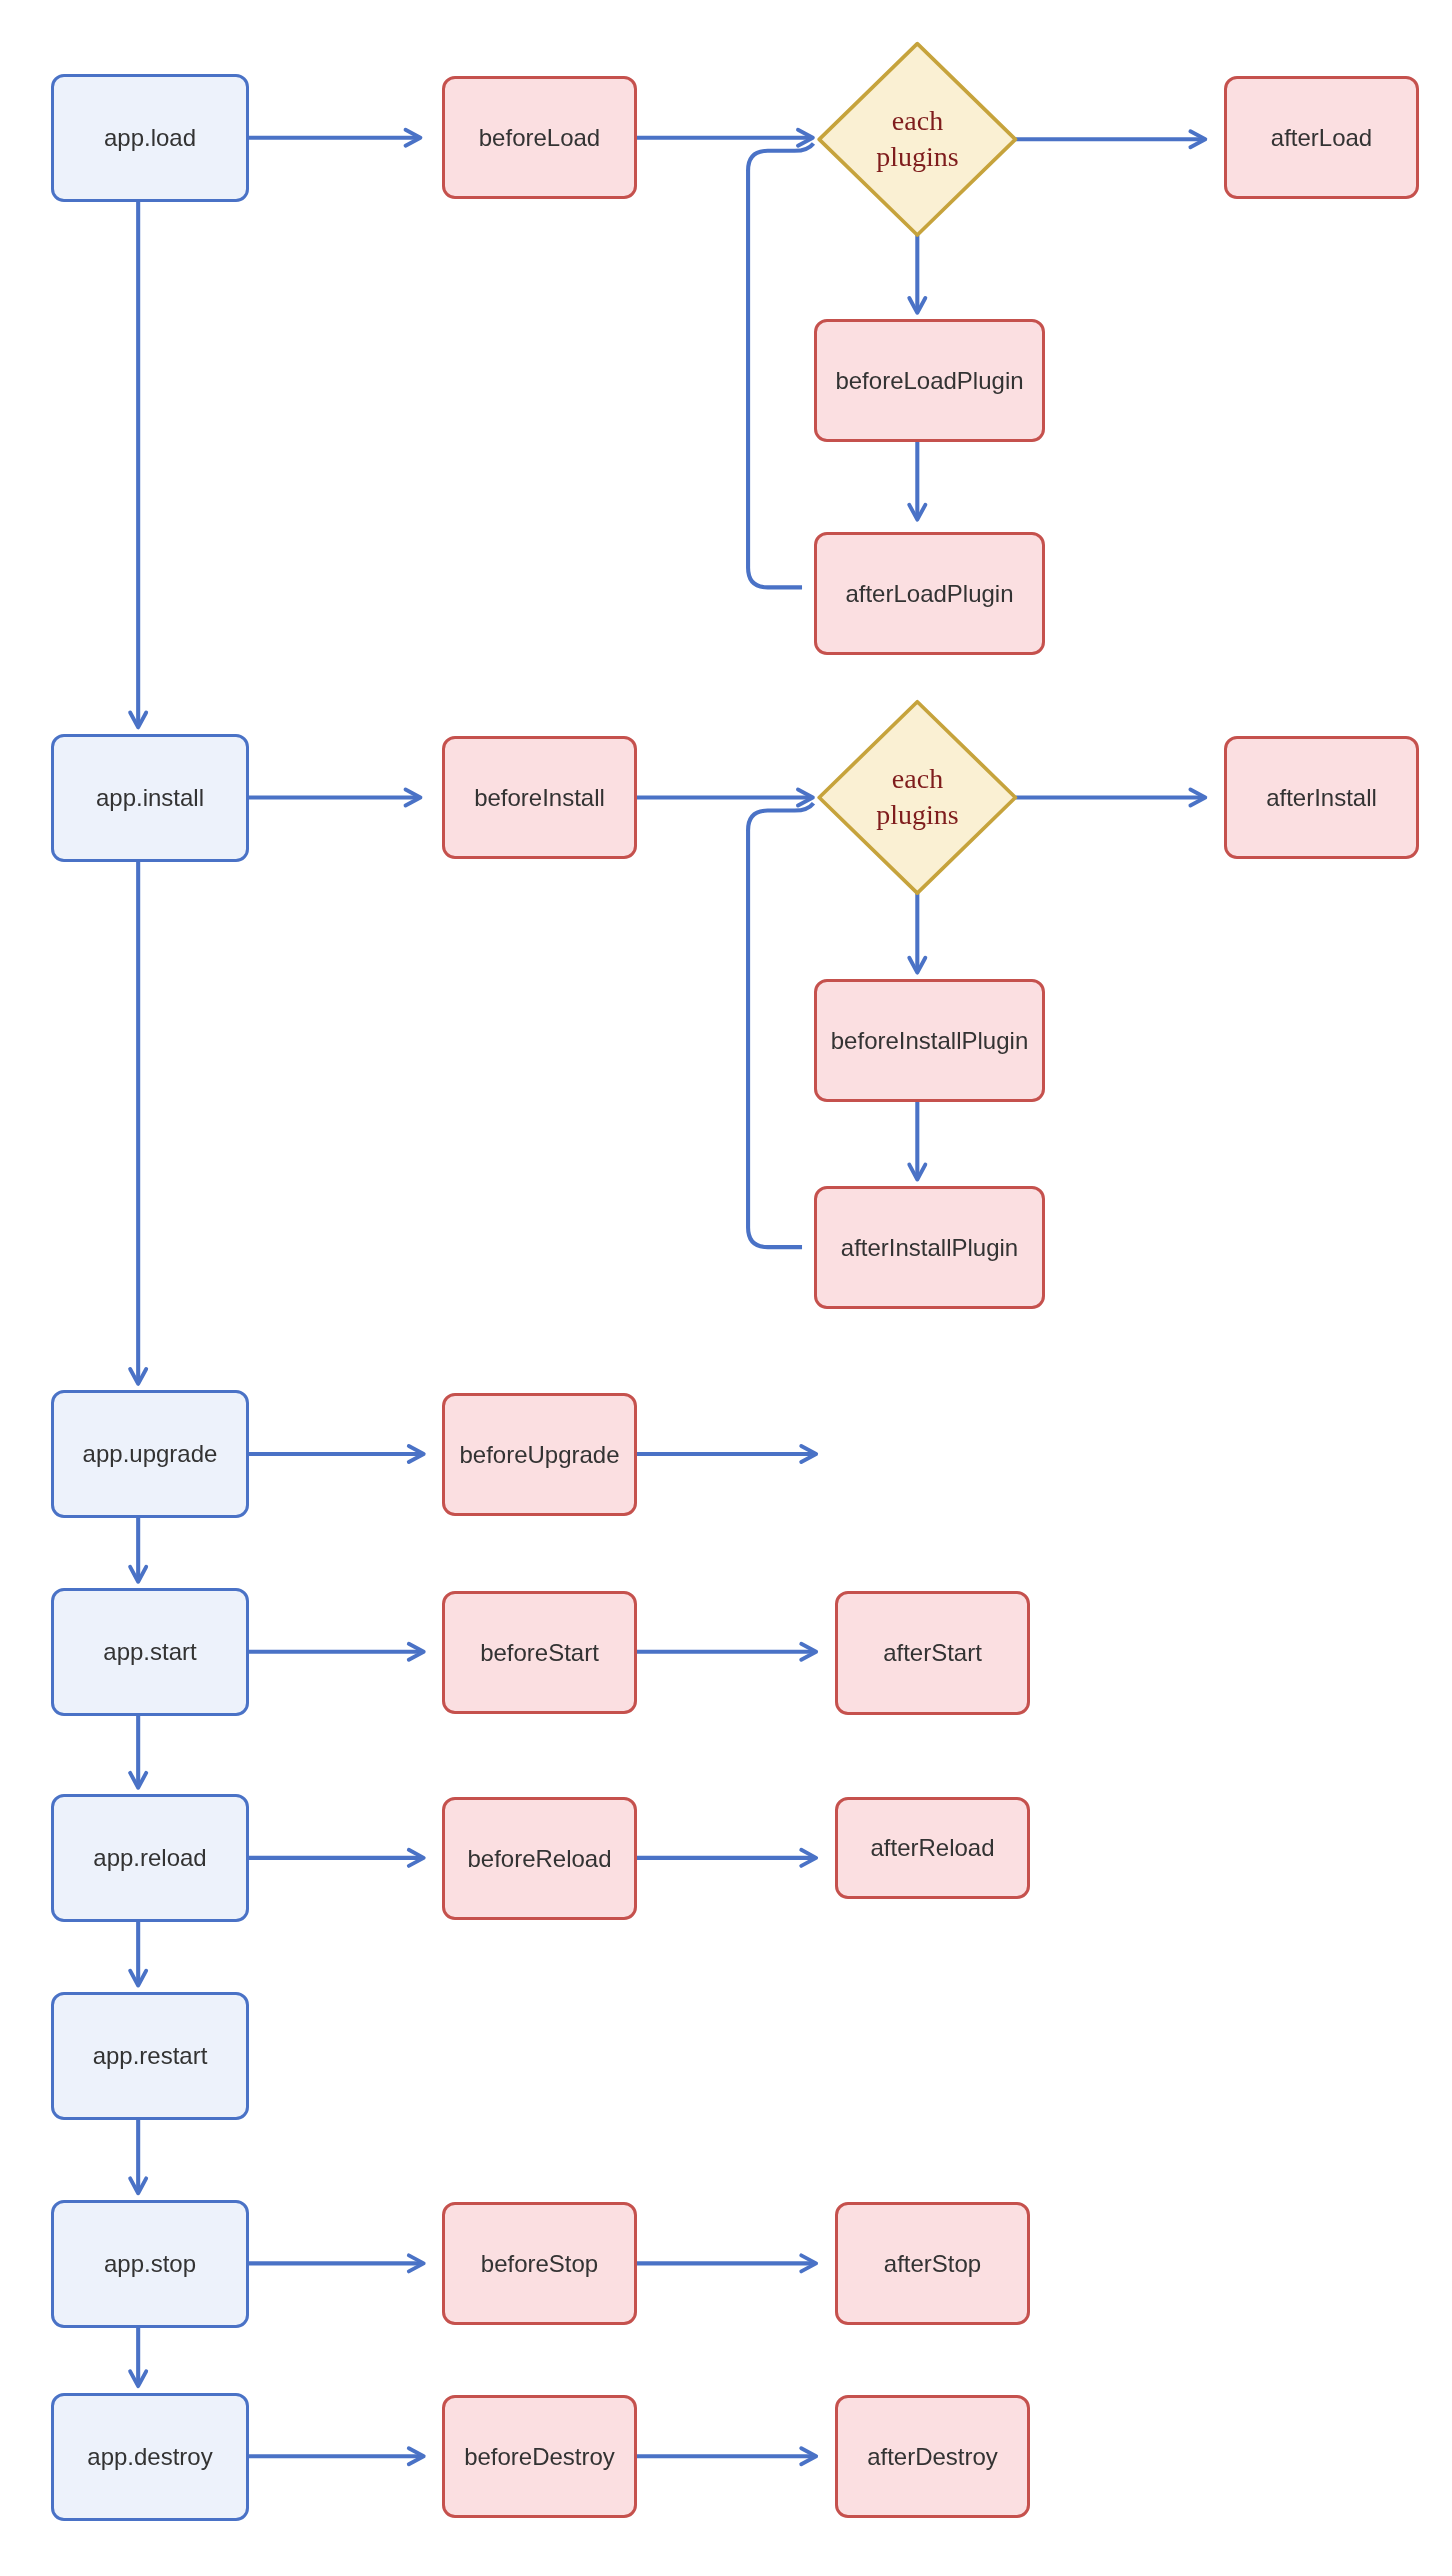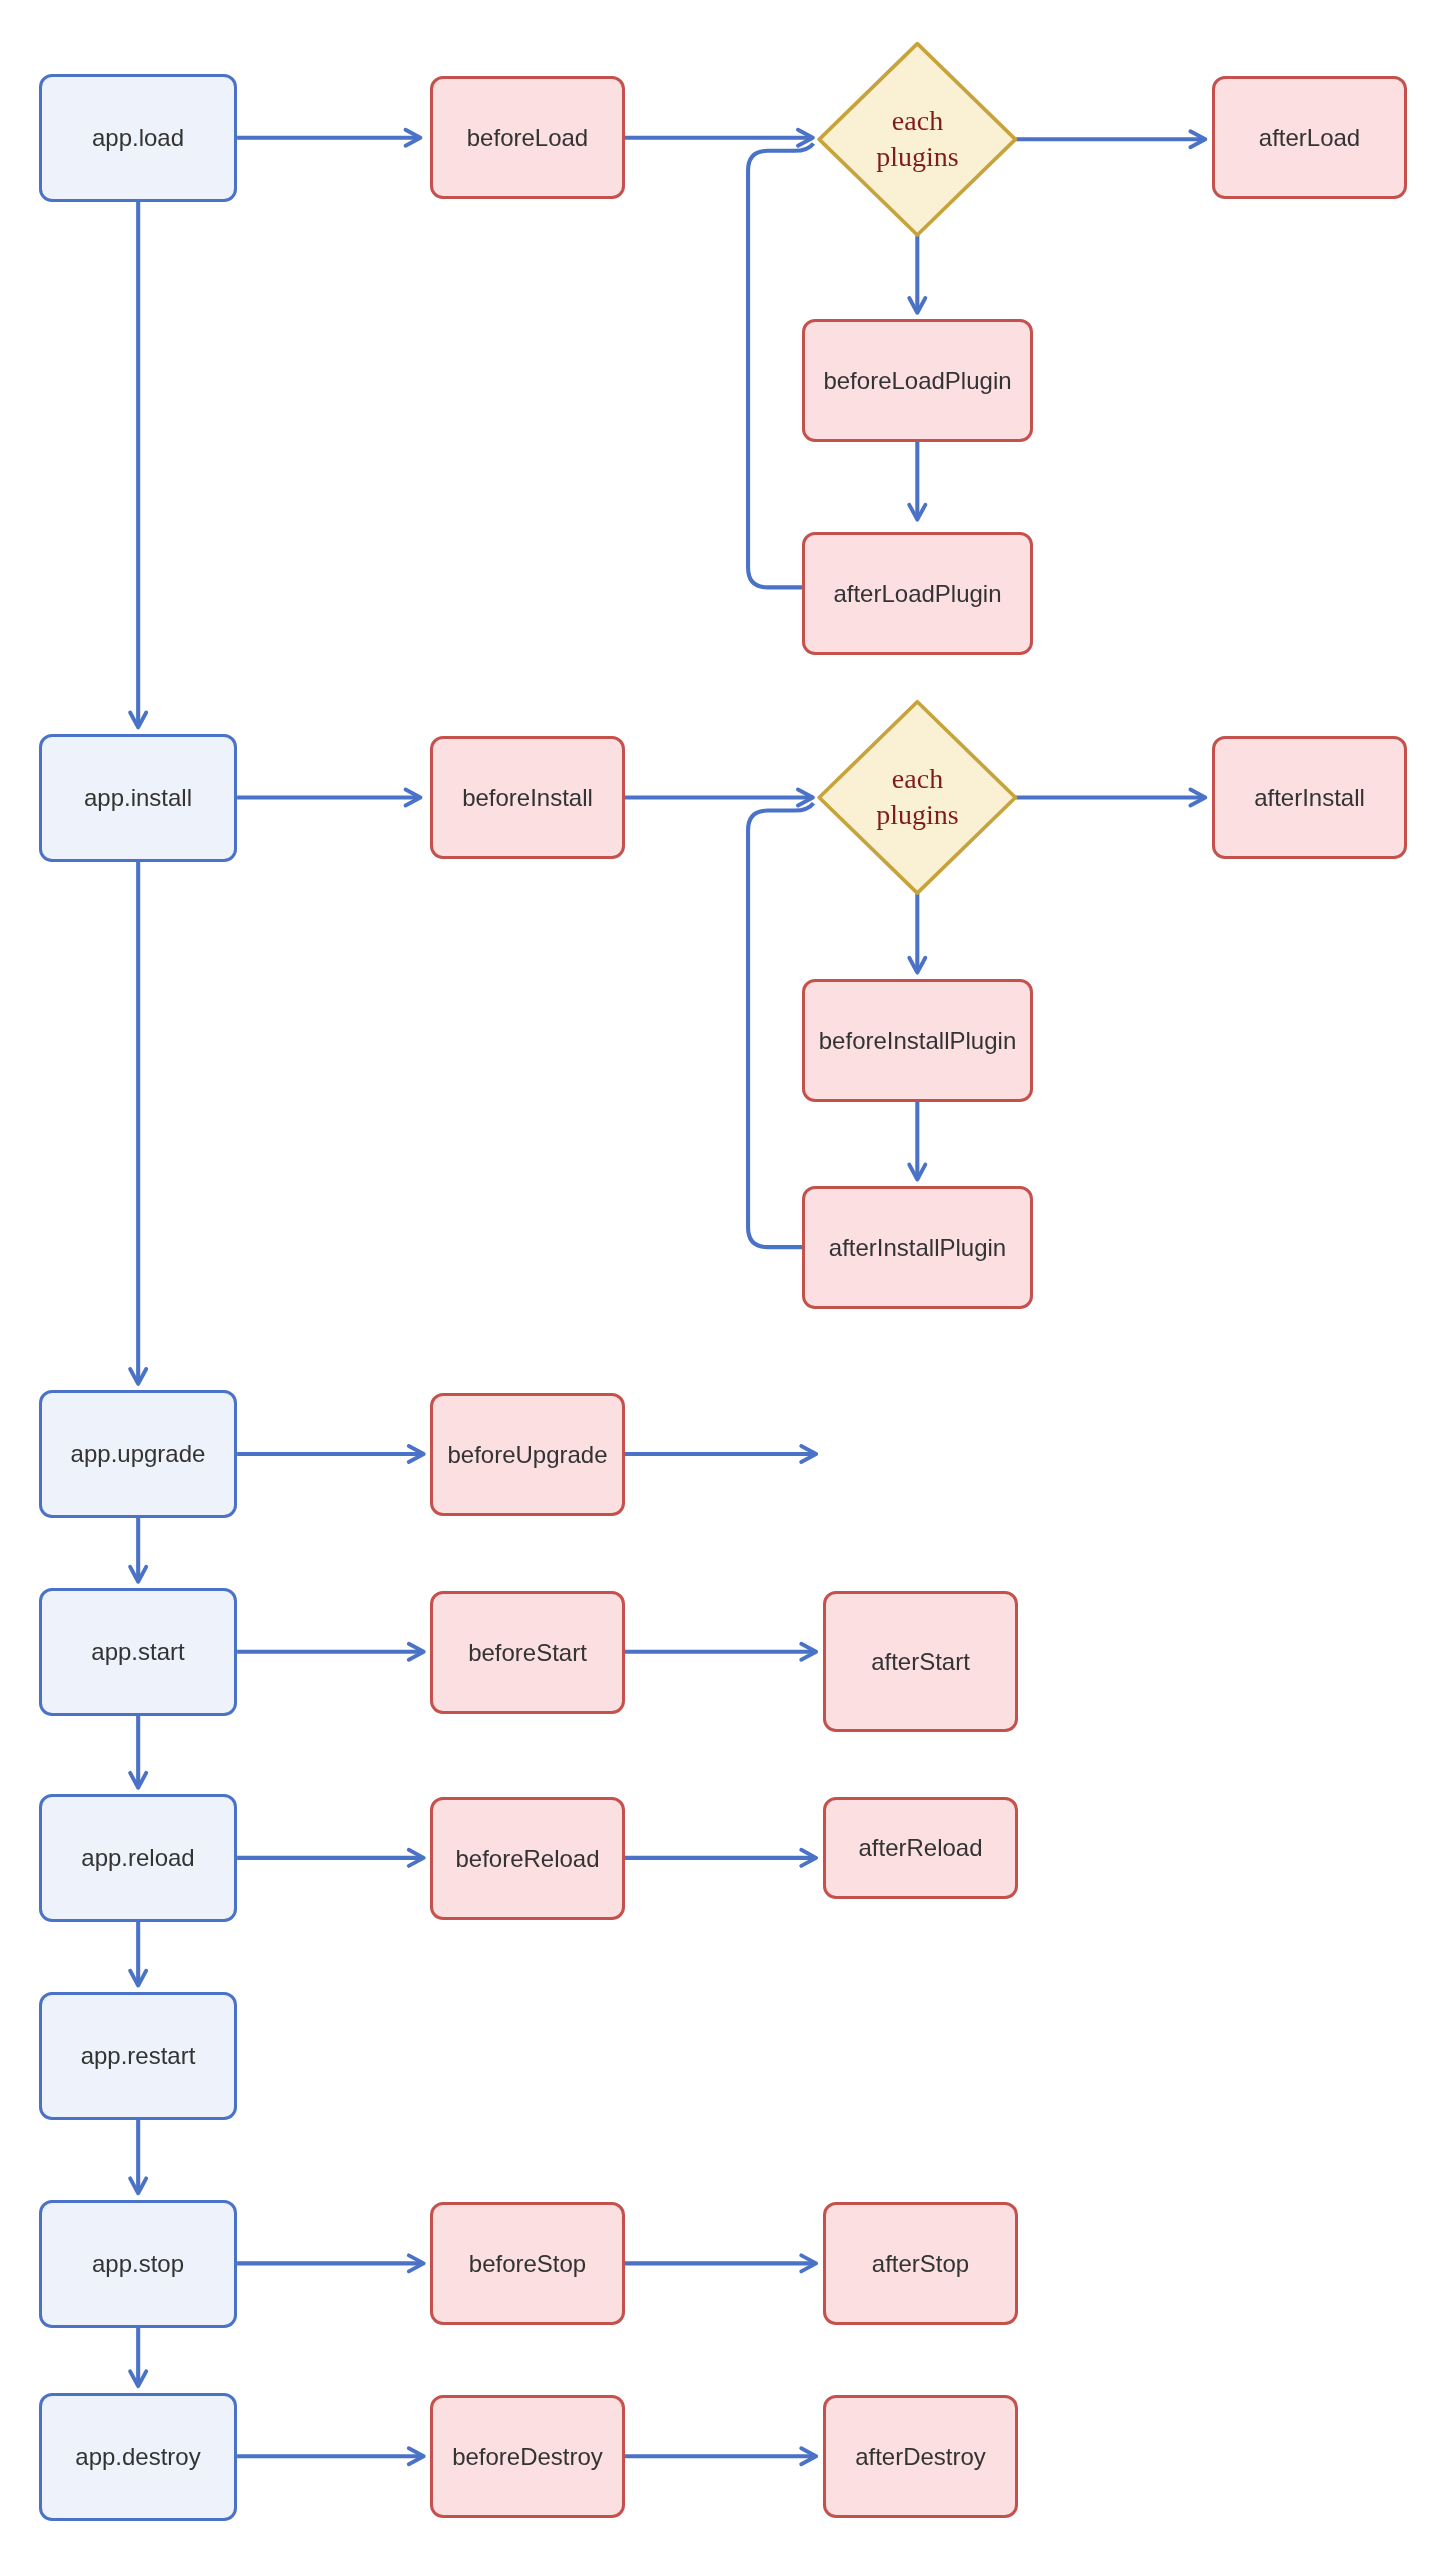--- a/index.html
+++ b/index.html
@@ -9,21 +9,21 @@
     background:#ffffff;
     font-family:"Liberation Sans", sans-serif;
     overflow:hidden;
   }
   #edges { position:absolute; left:0; top:0; width:1452px; height:2576px; }
   .edge { stroke:#4A72C6; stroke-width:5; fill:none; }
   .node {
     position:absolute; box-sizing:border-box;
     display:flex; align-items:center; justify-content:center;
     font-size:24px; color:#333333; text-align:center;
-    border-radius:13px; border:3.3px solid; line-height:1.3;
+    border-radius:13px; border:3.3px solid; line-height:1.3;margin-left:12px;
   }
   .action { background:#EDF2FB; border-color:#4A72C6; }
   .hook   { background:#FBDFE1; border-color:#C5514D; }
   .diamond-label {
     position:absolute; display:flex; align-items:center; justify-content:center;
     font-size:28px; color:#7f1d1d; text-align:center; line-height:1.28;font-family:Liberation Serif, serif;
   }
 </style>
 </head>
 <body>
@@ -91,21 +91,21 @@
   <div class="node hook" style="left:430px;top:736px;width:195px;height:123px">beforeInstall</div>
   <div class="node hook" style="left:430px;top:1393px;width:195px;height:123px">beforeUpgrade</div>
   <div class="node hook" style="left:430px;top:1591px;width:195px;height:123px">beforeStart</div>
   <div class="node hook" style="left:430px;top:1797px;width:195px;height:123px">beforeReload</div>
   <div class="node hook" style="left:430px;top:2202px;width:195px;height:123px">beforeStop</div>
   <div class="node hook" style="left:430px;top:2395px;width:195px;height:123px">beforeDestroy</div>
 
   <div class="node hook" style="left:1212px;top:76px;width:195px;height:123px">afterLoad</div>
   <div class="node hook" style="left:1212px;top:736px;width:195px;height:123px">afterInstall</div>
 
-  <div class="node hook" style="left:823px;top:1591px;width:195px;height:141px">afterStart</div>
+  <div class="node hook" style="left:823px;top:1591px;width:195px;height:124px">afterStart</div>
   <div class="node hook" style="left:823px;top:1797px;width:195px;height:102px">afterReload</div>
   <div class="node hook" style="left:823px;top:2202px;width:195px;height:123px">afterStop</div>
   <div class="node hook" style="left:823px;top:2395px;width:195px;height:123px">afterDestroy</div>
 
   <div class="node hook" style="left:802px;top:319px;width:231px;height:123px">beforeLoadPlugin</div>
   <div class="node hook" style="left:802px;top:532px;width:231px;height:123px">afterLoadPlugin</div>
   <div class="node hook" style="left:802px;top:979px;width:231px;height:123px">beforeInstallPlugin</div>
   <div class="node hook" style="left:802px;top:1186px;width:231px;height:123px">afterInstallPlugin</div>
 
   <div class="diamond-label" style="left:856px;top:98px;width:123px;height:82px">each plugins</div>

